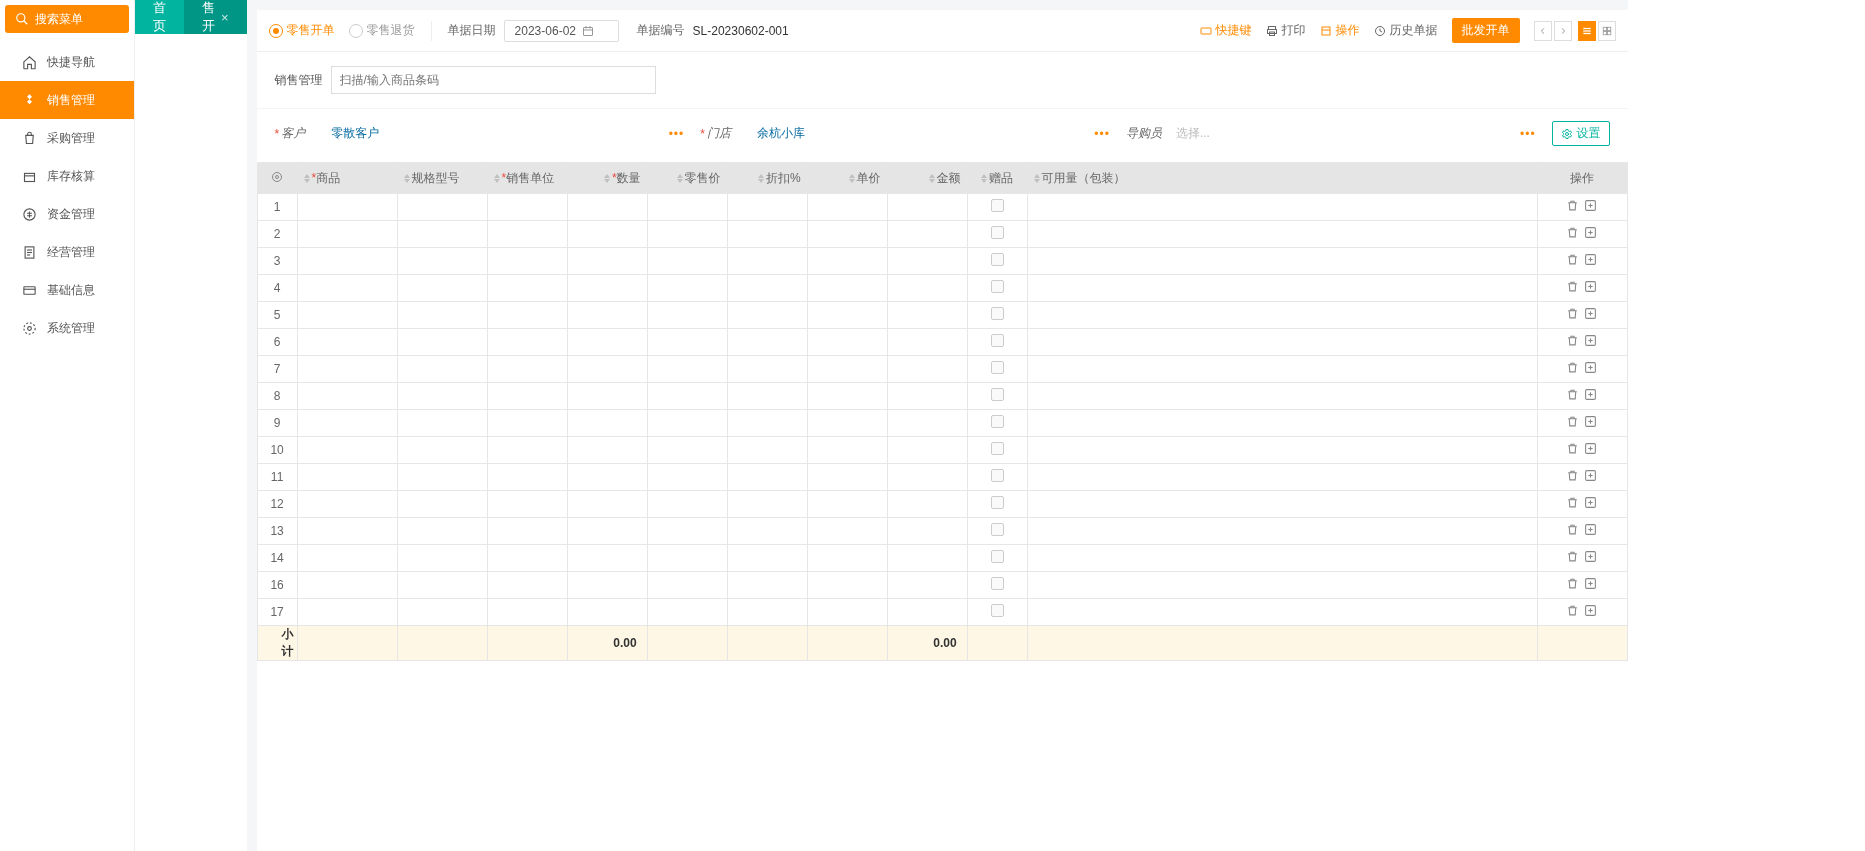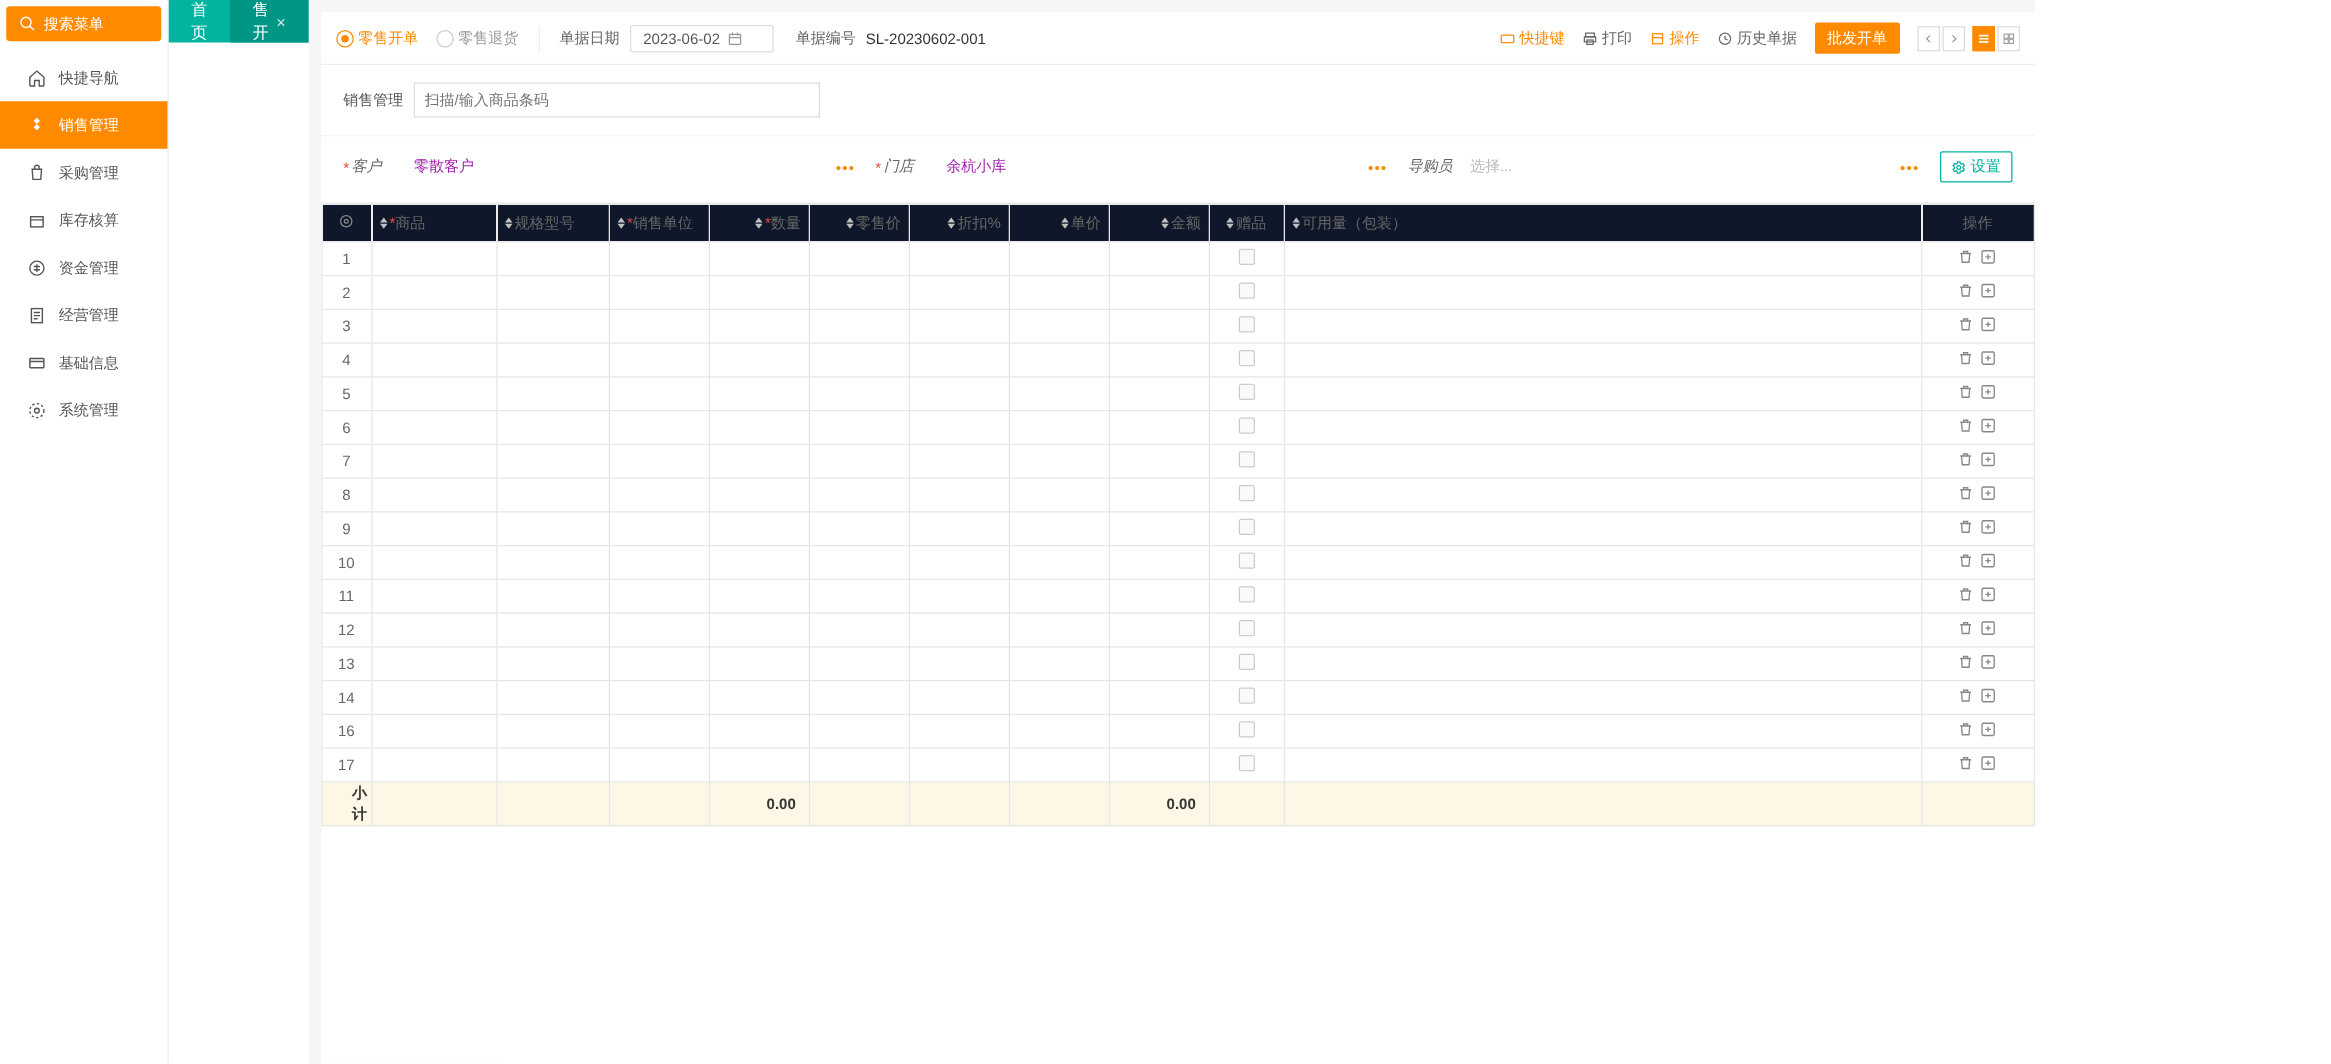--- a/index.html
+++ b/index.html
@@ -39,29 +39,29 @@
     .pager-btn.active { background:#ff8a00; border-color:#ff8a00; color:#fff; }
     
     .barcode-row { padding:14px 18px; display:flex; align-items:center; gap:8px; border-bottom:1px solid #f4f4f4; }
     .barcode-row label { color:#555; }
     .barcode-row input { border:1px solid #ddd; height:28px; padding:0 8px; width:325px; font-size:12px; }
     
     .form-row { display:flex; align-items:center; padding:12px 18px 16px; gap:10px; }
     .form-group { display:flex; align-items:center; flex:1; min-width:0; }
     .form-group .req { color:#e74c3c; margin-right:2px; }
     .form-group label { color:#666; min-width:40px;font-style:italic; }
-    .form-group .value { flex:1; padding:0 10px; color:#a21caf; }
+    .form-group .value { flex:1; padding:0 10px; color:#0369a1; }
     .form-group .ph { color:#bbb; }
     .form-group .more { color:#ff8a00; cursor:pointer; padding:0 6px; letter-spacing:1px; }
     .settings-btn { border:1px solid #00b4a0; color:#00b4a0; border-radius:2px; padding:3px 8px; display:flex; align-items:center; gap:4px; cursor:pointer; }
     
     .table-wrap { flex:1; overflow:hidden; display:flex; flex-direction:column; border-top:1px solid #e6e6e6; }
     table { border-collapse:collapse; width:100%; table-layout:fixed; }
     th, td { border:1px solid #e6e6e6; height:27px; font-size:12px; padding:0 6px; }
-    th { background:#0f172a; color:#666; font-weight:normal; position:relative; }
+    th { background:#e5e5e5; color:#666; font-weight:normal; position:relative; }
     th .sort { display:inline-flex; flex-direction:column; vertical-align:middle; margin-right:2px; line-height:0; }
     th .sort span { width:0; height:0; border-left:3px solid transparent; border-right:3px solid transparent; }
     th .sort .up { border-bottom:4px solid #c0c0c0; margin-bottom:1px; }
     th .sort .dn { border-top:4px solid #c0c0c0; }
     th .req { color:#e74c3c; }
     .col-idx { text-align:center; color:#666; }
     .col-gift { text-align:center; }
     .chk { width:13px; height:13px; border:1px solid #ccc; border-radius:2px; display:inline-block; background:#fafafa; }
     td.right { text-align:right; padding-right:10px; }
     .col-act { text-align:center; }

